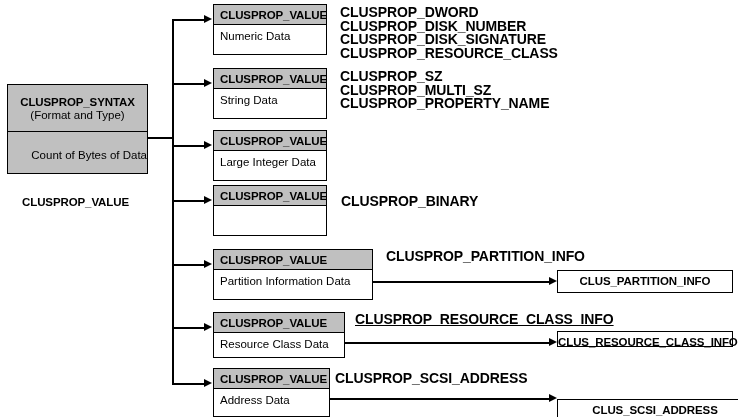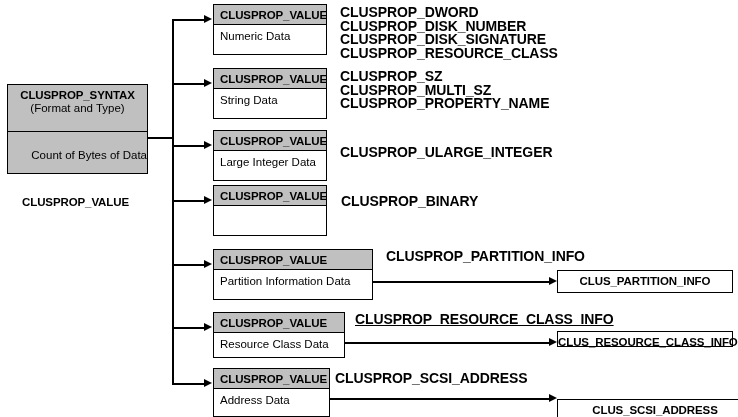--- a/index.html
+++ b/index.html
@@ -46,21 +46,21 @@
   .rootbox {
     position: absolute;
     box-sizing: border-box;
     border: 1px solid #000000;
     background: #c0c0c0;
   }
   .rootbox .cell-top {
     box-sizing: border-box;
     border-bottom: 1px solid #000000;
     text-align: center;
-    padding-top: 4px;
+    padding-top: 11px;
     height: 47px;
   }
   .rootbox .cell-top .l1 {
     font-weight: bold;
     font-size: 11.5px;
     display: block;
     letter-spacing: -0.1px;
   }
   .rootbox .cell-top .l2 {
     font-size: 11.5px;
@@ -166,21 +166,20 @@
   <div class="box" style="left:213px; top:68px; width:114px; height:51px;">
     <div class="box-header">CLUSPROP_VALUE</div>
     <div class="box-body">String Data</div>
   </div>
   <div class="typelist" style="left:340px; top:70px;">CLUSPROP_SZ<br>CLUSPROP_MULTI_SZ<br>CLUSPROP_PROPERTY_NAME</div>
 
   <div class="box" style="left:213px; top:130px; width:114px; height:51px;">
     <div class="box-header">CLUSPROP_VALUE</div>
     <div class="box-body">Large Integer Data</div>
   </div>
-  <div class="typelist" style="left:340px; top:146px;">CLUSPROP_ULARGE_INTEGER</div>
 
   <div class="box" style="left:213px; top:185px; width:114px; height:51px;">
     <div class="box-header">CLUSPROP_VALUE</div>
   </div>
   <div class="typelist" style="left:341px; top:195px;">CLUSPROP_BINARY</div>
 
   <div class="box" style="left:213px; top:249px; width:160px; height:51px;">
     <div class="box-header">CLUSPROP_VALUE</div>
     <div class="box-body">Partition Information Data</div>
   </div>

